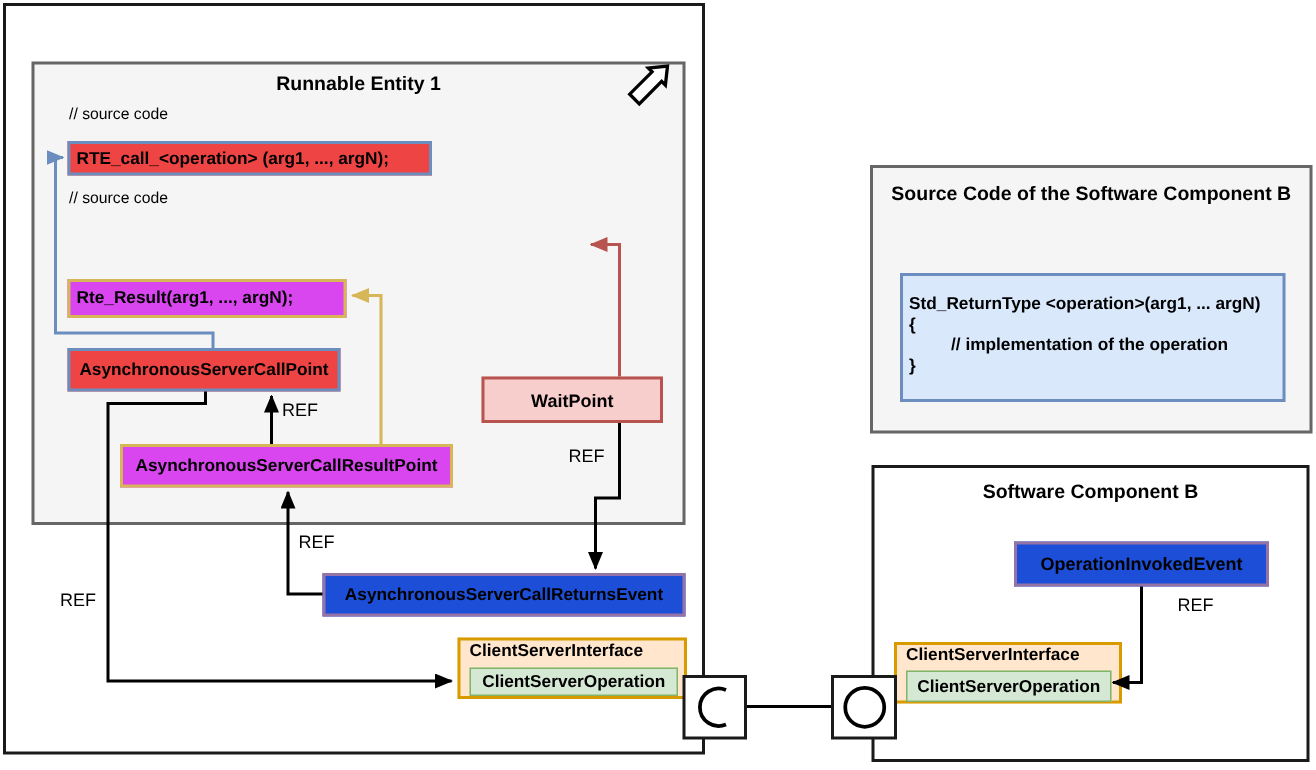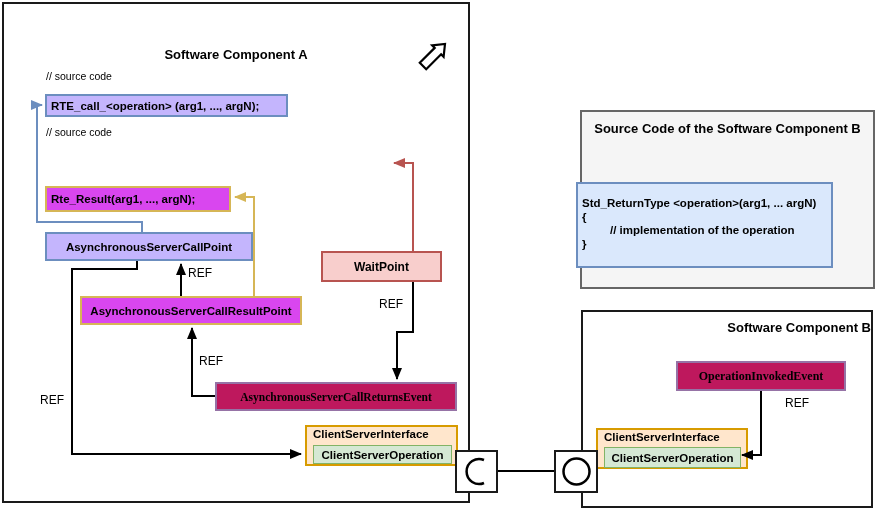--- a/index.html
+++ b/index.html
@@ -9,24 +9,24 @@
   }
   .abs{position:absolute;box-sizing:border-box;padding-left:48px;}
   .frame{position:absolute;box-sizing:border-box;background:#fff;border:2px solid #1a1a1a;}
   .gray-frame{position:absolute;box-sizing:border-box;background:#f5f5f5;border:2px solid #666666;}
   .frame-title{position:absolute;left:0;width:100%;text-align:center;font-size:13px;font-weight:bold;white-space:nowrap;}
   .node{
     position:absolute;box-sizing:border-box;display:flex;align-items:center;justify-content:center;
     font-weight:bold;font-size:11.5px;white-space:nowrap;border:2px solid;
   }
   .code{justify-content:flex-start;padding-left:4px;}
-  .blue{background:#c4b5fd;border-color:#6c8ebf;}
+  .blue{background:#ef4444;border-color:#6c8ebf;}
   .red{background:#f8cecc;border-color:#b85450;}
   .yellow{background:#d946ef;border-color:#d6b656;}
-  .purple{background:#be185d;border-color:#9673a6;font-family:Liberation Serif, serif;}
+  .purple{background:#1d4ed8;border-color:#9673a6;}
   .orange{background:#ffe6cc;border-color:#d79b00;}
   .green{background:#d5e8d4;border-color:#82b366;}
   .comment{position:absolute;font-size:10.5px;font-weight:normal;white-space:nowrap;}
   .ref{position:absolute;font-size:12px;font-weight:normal;white-space:nowrap;}
   .iface-header{position:absolute;left:6px;top:1px;font-size:11.5px;font-weight:bold;white-space:nowrap;}
   .codeblock{
     position:absolute;box-sizing:border-box;background:#dae8fc;border:2px solid #6c8ebf;
     font-size:11.5px;font-weight:bold;line-height:13.5px;padding:13px 0 0 4px;white-space:nowrap;
   }
   .codeblock .indent{padding-left:28px;}
@@ -34,55 +34,58 @@
 </style>
 </head>
 <body>
 
 <div id="canvas">
 
   <div class="frame" style="left:2px;top:2px;width:468px;height:501px;">
     <div class="frame-title" style="top:6px;margin-top:37px;">Software Component A</div>
   </div>
 
+  <div class="gray-frame" style="left:21px;top:41px;width:436px;height:309px;">
+    <div class="frame-title" style="top:5px;">Runnable Entity 1</div>
+  </div>
 
   <div class="comment" style="left:46px;top:70px;">// source code</div>
 
   <div class="node code blue" style="left:45px;top:94px;width:243px;height:23px;">RTE_call_&lt;operation&gt; (arg1, ..., argN);</div>
 
   <div class="comment" style="left:46px;top:126px;">// source code</div>
 
 
   <div class="node code yellow" style="left:45px;top:186px;width:186px;height:26px;">Rte_Result(arg1, ..., argN);</div>
 
-  <div class="node blue" style="left:45px;top:232px;width:208px;height:29px;">AsynchronousServerCallPoint</div>
+  <div class="node blue" style="left:45px;top:232px;width:182px;height:29px;">AsynchronousServerCallPoint</div>
 
   <div class="node red" style="left:321px;top:251px;width:121px;height:31px;font-size:12px;">WaitPoint</div>
 
   <div class="node yellow" style="left:80px;top:296px;width:222px;height:29px;">AsynchronousServerCallResultPoint</div>
 
   <div class="node purple" style="left:215px;top:382px;width:242px;height:29px;">AsynchronousServerCallReturnsEvent</div>
 
   <div class="abs orange" style="left:305px;top:425px;width:153px;height:41px;border:2px solid #d79b00;background:#ffe6cc;">
     <div class="iface-header">ClientServerInterface</div>
     <div class="node green" style="left:6px;top:18px;width:139px;height:19px;border-width:1.5px;">ClientServerOperation</div>
   </div>
 
   <div class="gray-frame" style="left:580px;top:110px;width:295px;height:179px;">
     <div class="frame-title" style="top:9px;">Source Code of the Software Component B</div>
   </div>
-  <div class="codeblock" style="left:576px;top:182px;width:257px;height:86px;">
+  <div class="codeblock" style="left:600px;top:182px;width:257px;height:86px;">
     <div>Std_ReturnType &lt;operation&gt;(arg1, ... argN)</div>
     <div>{</div>
     <div class="indent">// implementation of the operation</div>
     <div>}</div>
   </div>
 
   <div class="frame" style="left:581px;top:310px;width:292px;height:198px;">
-    <div class="frame-title" style="top:8px;text-align:right;">Software Component B</div>
+    <div class="frame-title" style="top:8px;">Software Component B</div>
   </div>
 
   <div class="node purple" style="left:676px;top:361px;width:170px;height:30px;font-size:12px;">OperationInvokedEvent</div>
 
   <div class="abs orange" style="left:596px;top:428px;width:152px;height:41px;border:2px solid #d79b00;background:#ffe6cc;">
     <div class="iface-header">ClientServerInterface</div>
     <div class="node green" style="left:6px;top:17px;width:137px;height:21px;border-width:1.5px;">ClientServerOperation</div>
   </div>
 
   <div class="ref" style="left:188px;top:266px;">REF</div>

